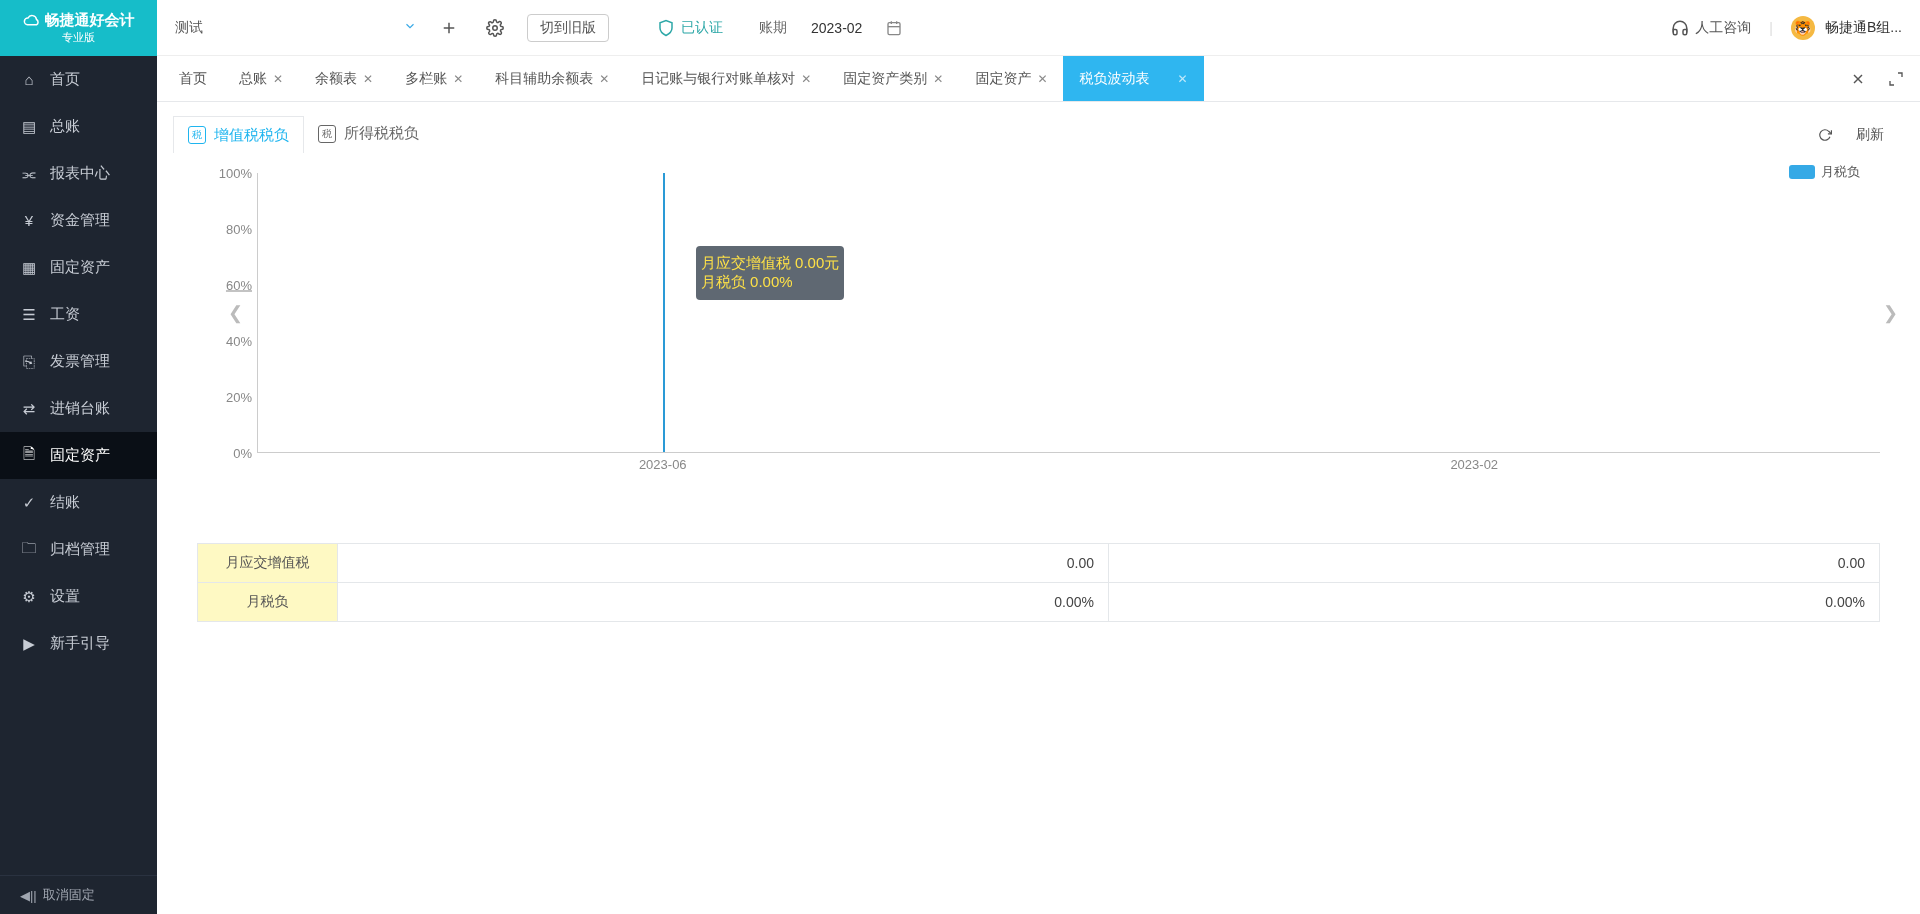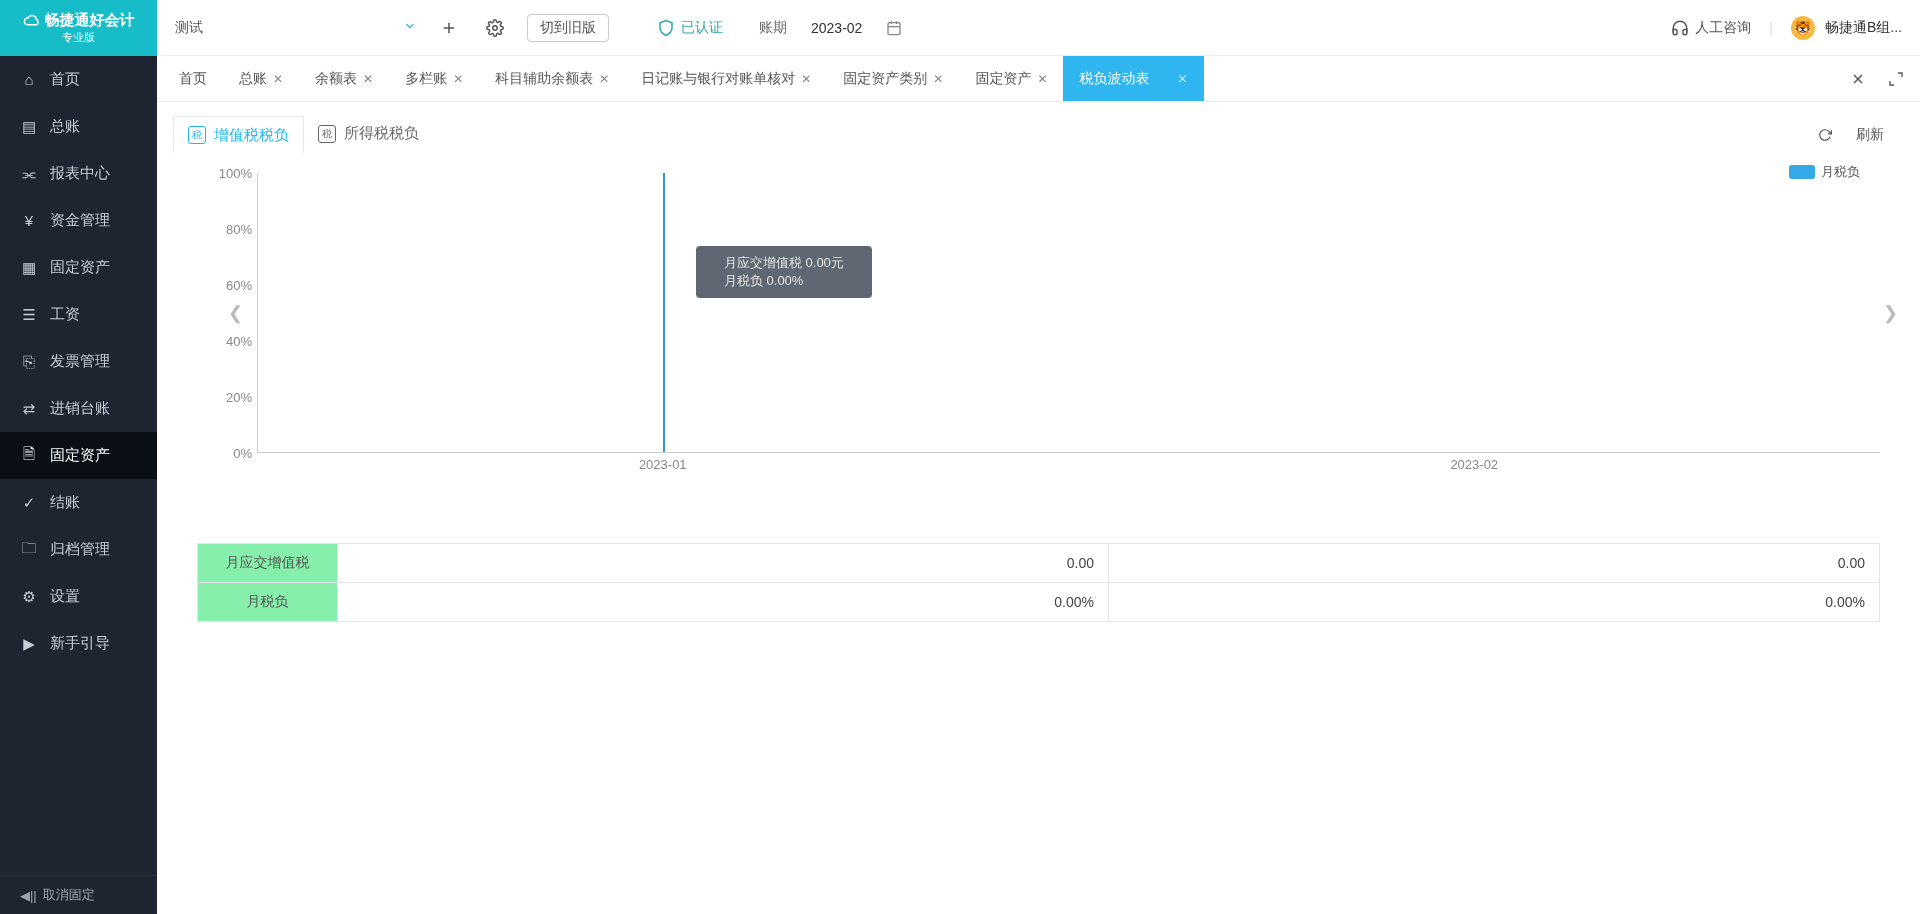--- a/index.html
+++ b/index.html
@@ -44,24 +44,24 @@
   .legend-swatch { width:26px; height:14px; background:#35a9e6; border-radius:3px;}
   .chart { position:relative; height:300px; margin-left:60px; }
   .y-axis { position:absolute; left:-60px; top:0; bottom:20px; width:55px; }
   .y-tick { position:absolute; right:0; transform:translateY(50%); font-size:13px; color:#888; text-align:right; width:100%;}
   .plot { position:absolute; left:0; right:0; top:0; bottom:20px; border-left:1px solid #ccc; border-bottom:1px solid #ccc;}
   .bar { position:absolute; bottom:0; width:2px; background:#2a9ad6; transform:translateX(-50%);}
   .x-labels { position:absolute; left:0; right:0; bottom:-4px; height:20px;}
   .x-label { position:absolute; transform:translateX(-50%); font-size:13px; color:#888; }
   .nav-arrow { position:absolute; top:50%; transform:translateY(-50%); color:#bbb; cursor:pointer; font-size:18px;}
   .nav-left{left:-30px;} .nav-right{right:-18px;}
-  .tooltip { position:absolute; background:#5f6872; color:#e5e5e5; font-size:13px; padding:8px 28px; border-radius:4px; white-space:nowrap; }
+  .tooltip { position:absolute; background:#5f6872; color:#fde047; font-size:15px; padding:8px 5px; border-radius:4px; white-space:nowrap; }
   .data-table { margin: 60px 40px 0 40px; border-collapse:collapse; width:calc(100% - 80px);}
   .data-table td { border:1px solid #e4e7ea; padding:10px 14px; }
-  .data-table .row-head { background:#86efac; text-align:center; width:140px; color:#555;}
+  .data-table .row-head { background:#fef9c3; text-align:center; width:140px; color:#555;}
   .data-table .val { text-align:right; color:#444;}
   svg{display:block;}
 </style>
 </head>
 <body>
 
 <div class="app">
   <div class="sidebar">
     <div class="logo">
       <div class="logo-main">
@@ -270,36 +270,36 @@
       <div class="chart-wrap">
         <div class="legend">
           <span class="legend-swatch"></span>
           <span>月税负</span>
         </div>
         <div class="chart">
           <div class="y-axis" id="yaxis">
               <div class="y-tick" style="bottom: 0%;">0%</div>
               <div class="y-tick" style="bottom: 20%;">20%</div>
               <div class="y-tick" style="bottom: 40%;">40%</div>
-              <div class="y-tick" style="bottom: 60%;">60%</div>
+              <div class="y-tick" style="bottom: 60%; text-decoration: underline;">60%</div>
               <div class="y-tick" style="bottom: 80%;">80%</div>
               <div class="y-tick" style="bottom: 100%;">100%</div>
             </div>
           <div class="plot" id="plot">
             <span class="nav-arrow nav-left">❮</span>
             <span class="nav-arrow nav-right">❯</span>
             <div class="tooltip" style="left:27%; top:26%;">
               <div>月应交增值税 0.00元</div>
               <div>月税负 0.00%</div>
             </div>
           <div class="bar" style="left: 25%; height: 100%;"></div>
               <div class="bar" style="left: 75%; height: 0%;"></div>
             </div>
           <div class="x-labels" id="xlabels">
-              <div class="x-label" style="left: 25%;">2023-01</div>
+              <div class="x-label" style="left: 25%;">2023-06</div>
               <div class="x-label" style="left: 75%;">2023-02</div>
             </div>
         </div>
       </div>
 
       <table class="data-table">
         <tbody id="tbody">
             <tr>
               <td class="row-head">月应交增值税</td>
               <td class="val">0.00</td>

